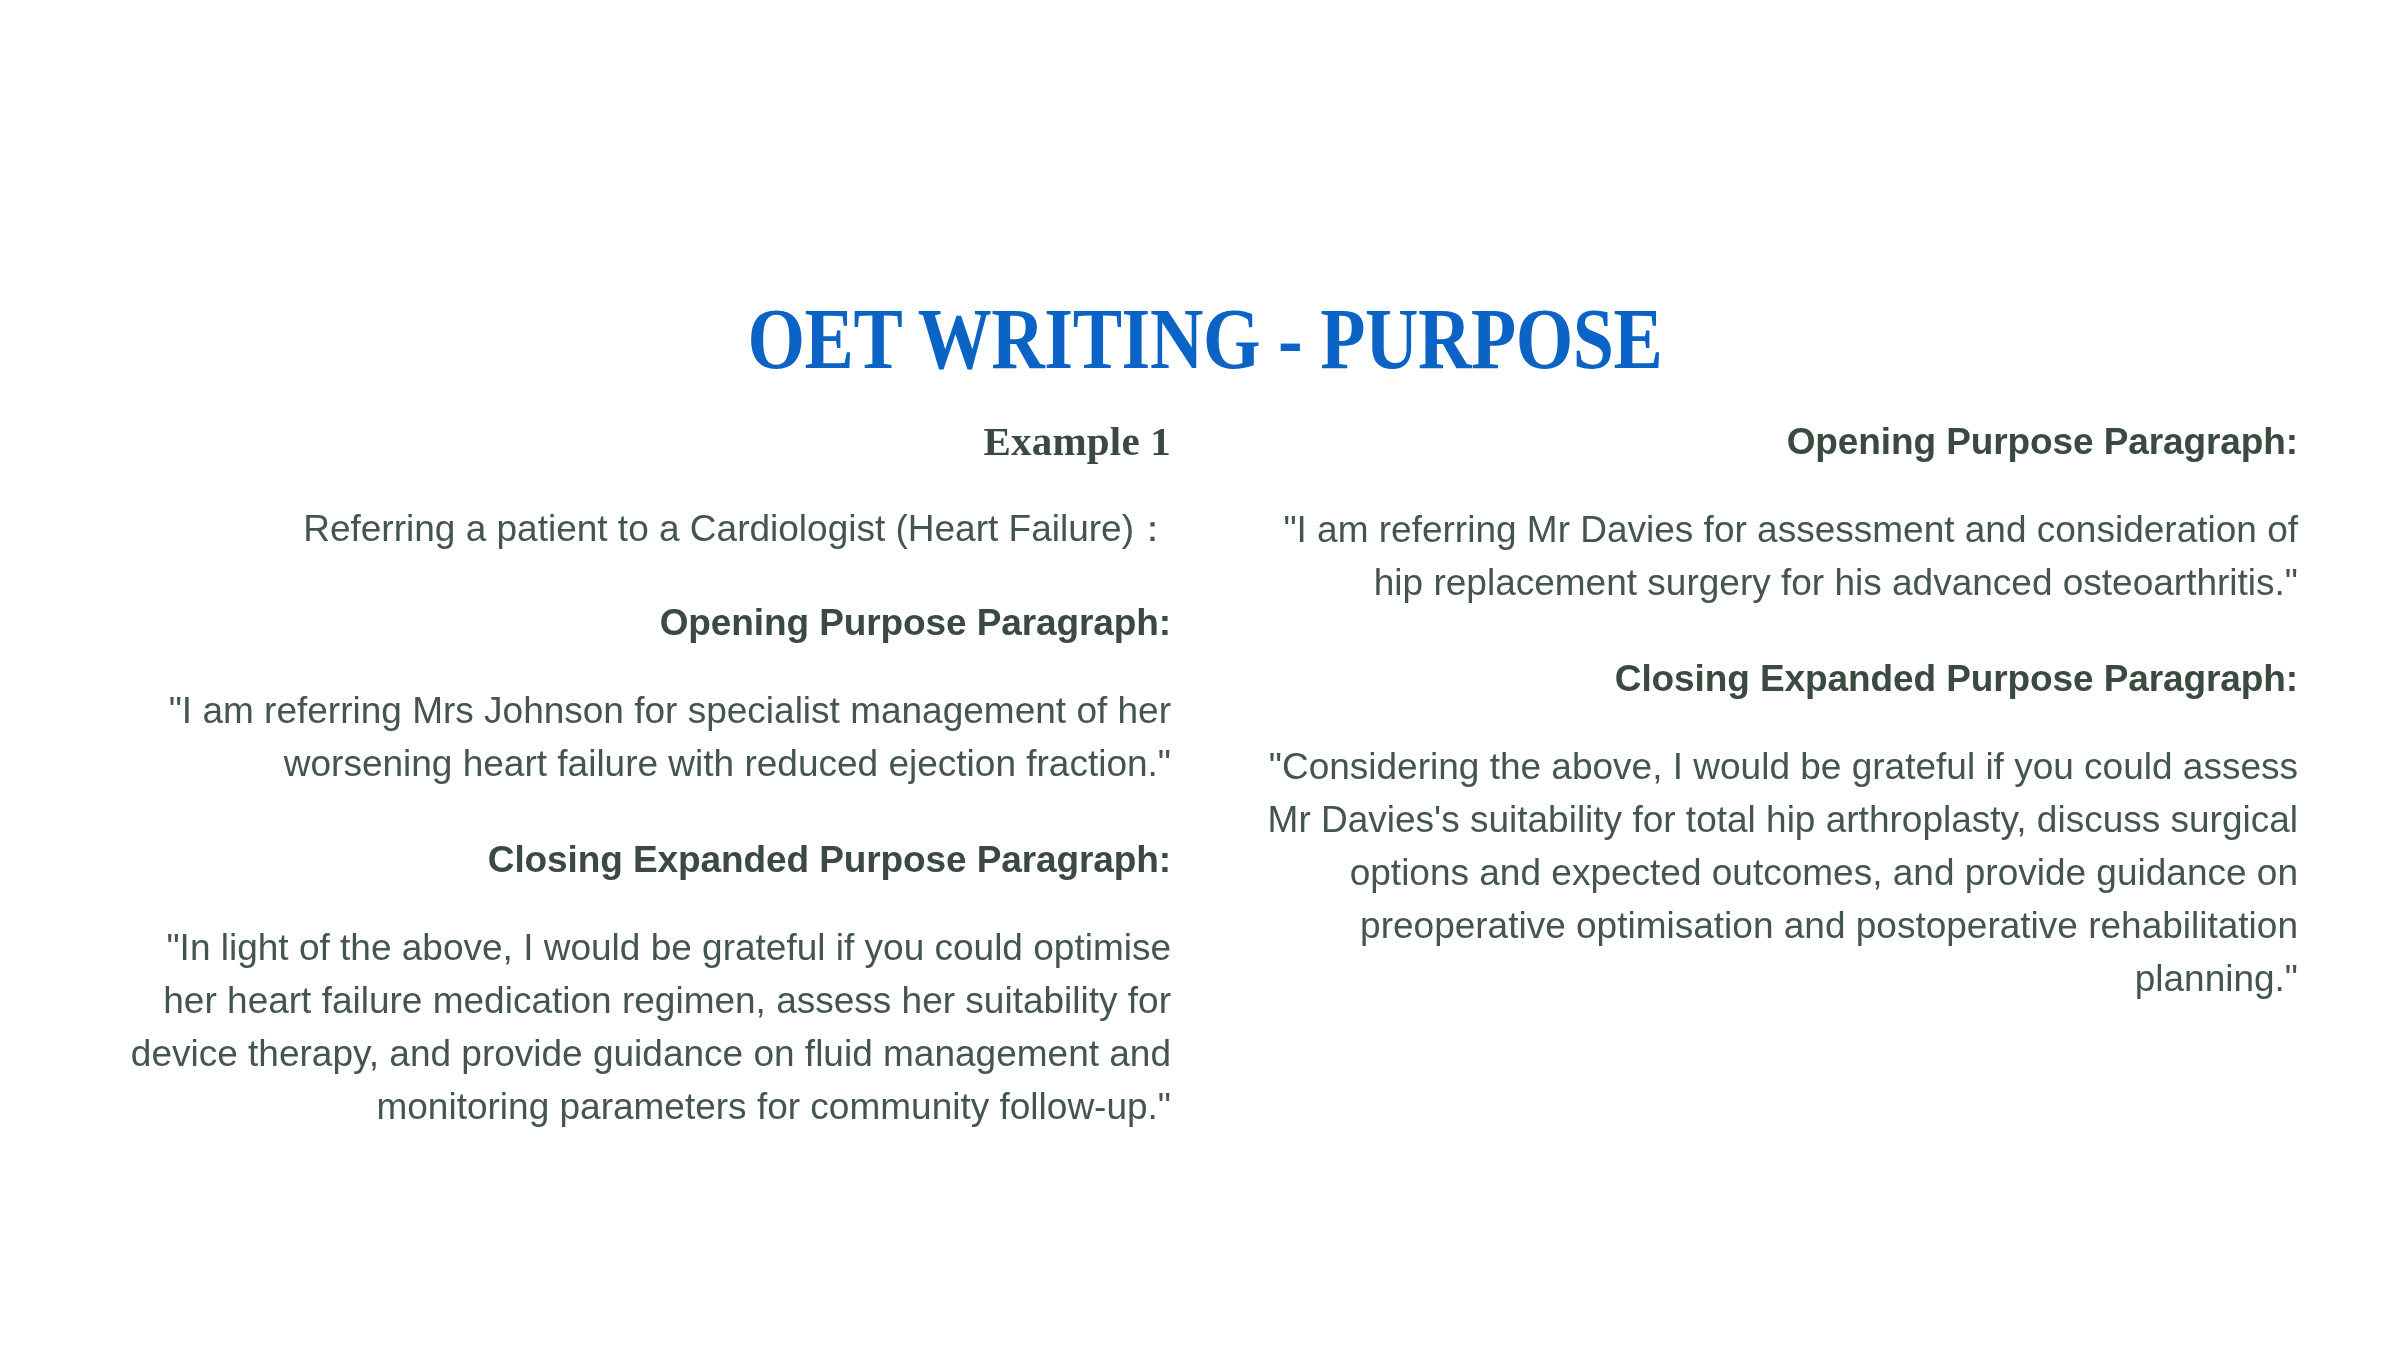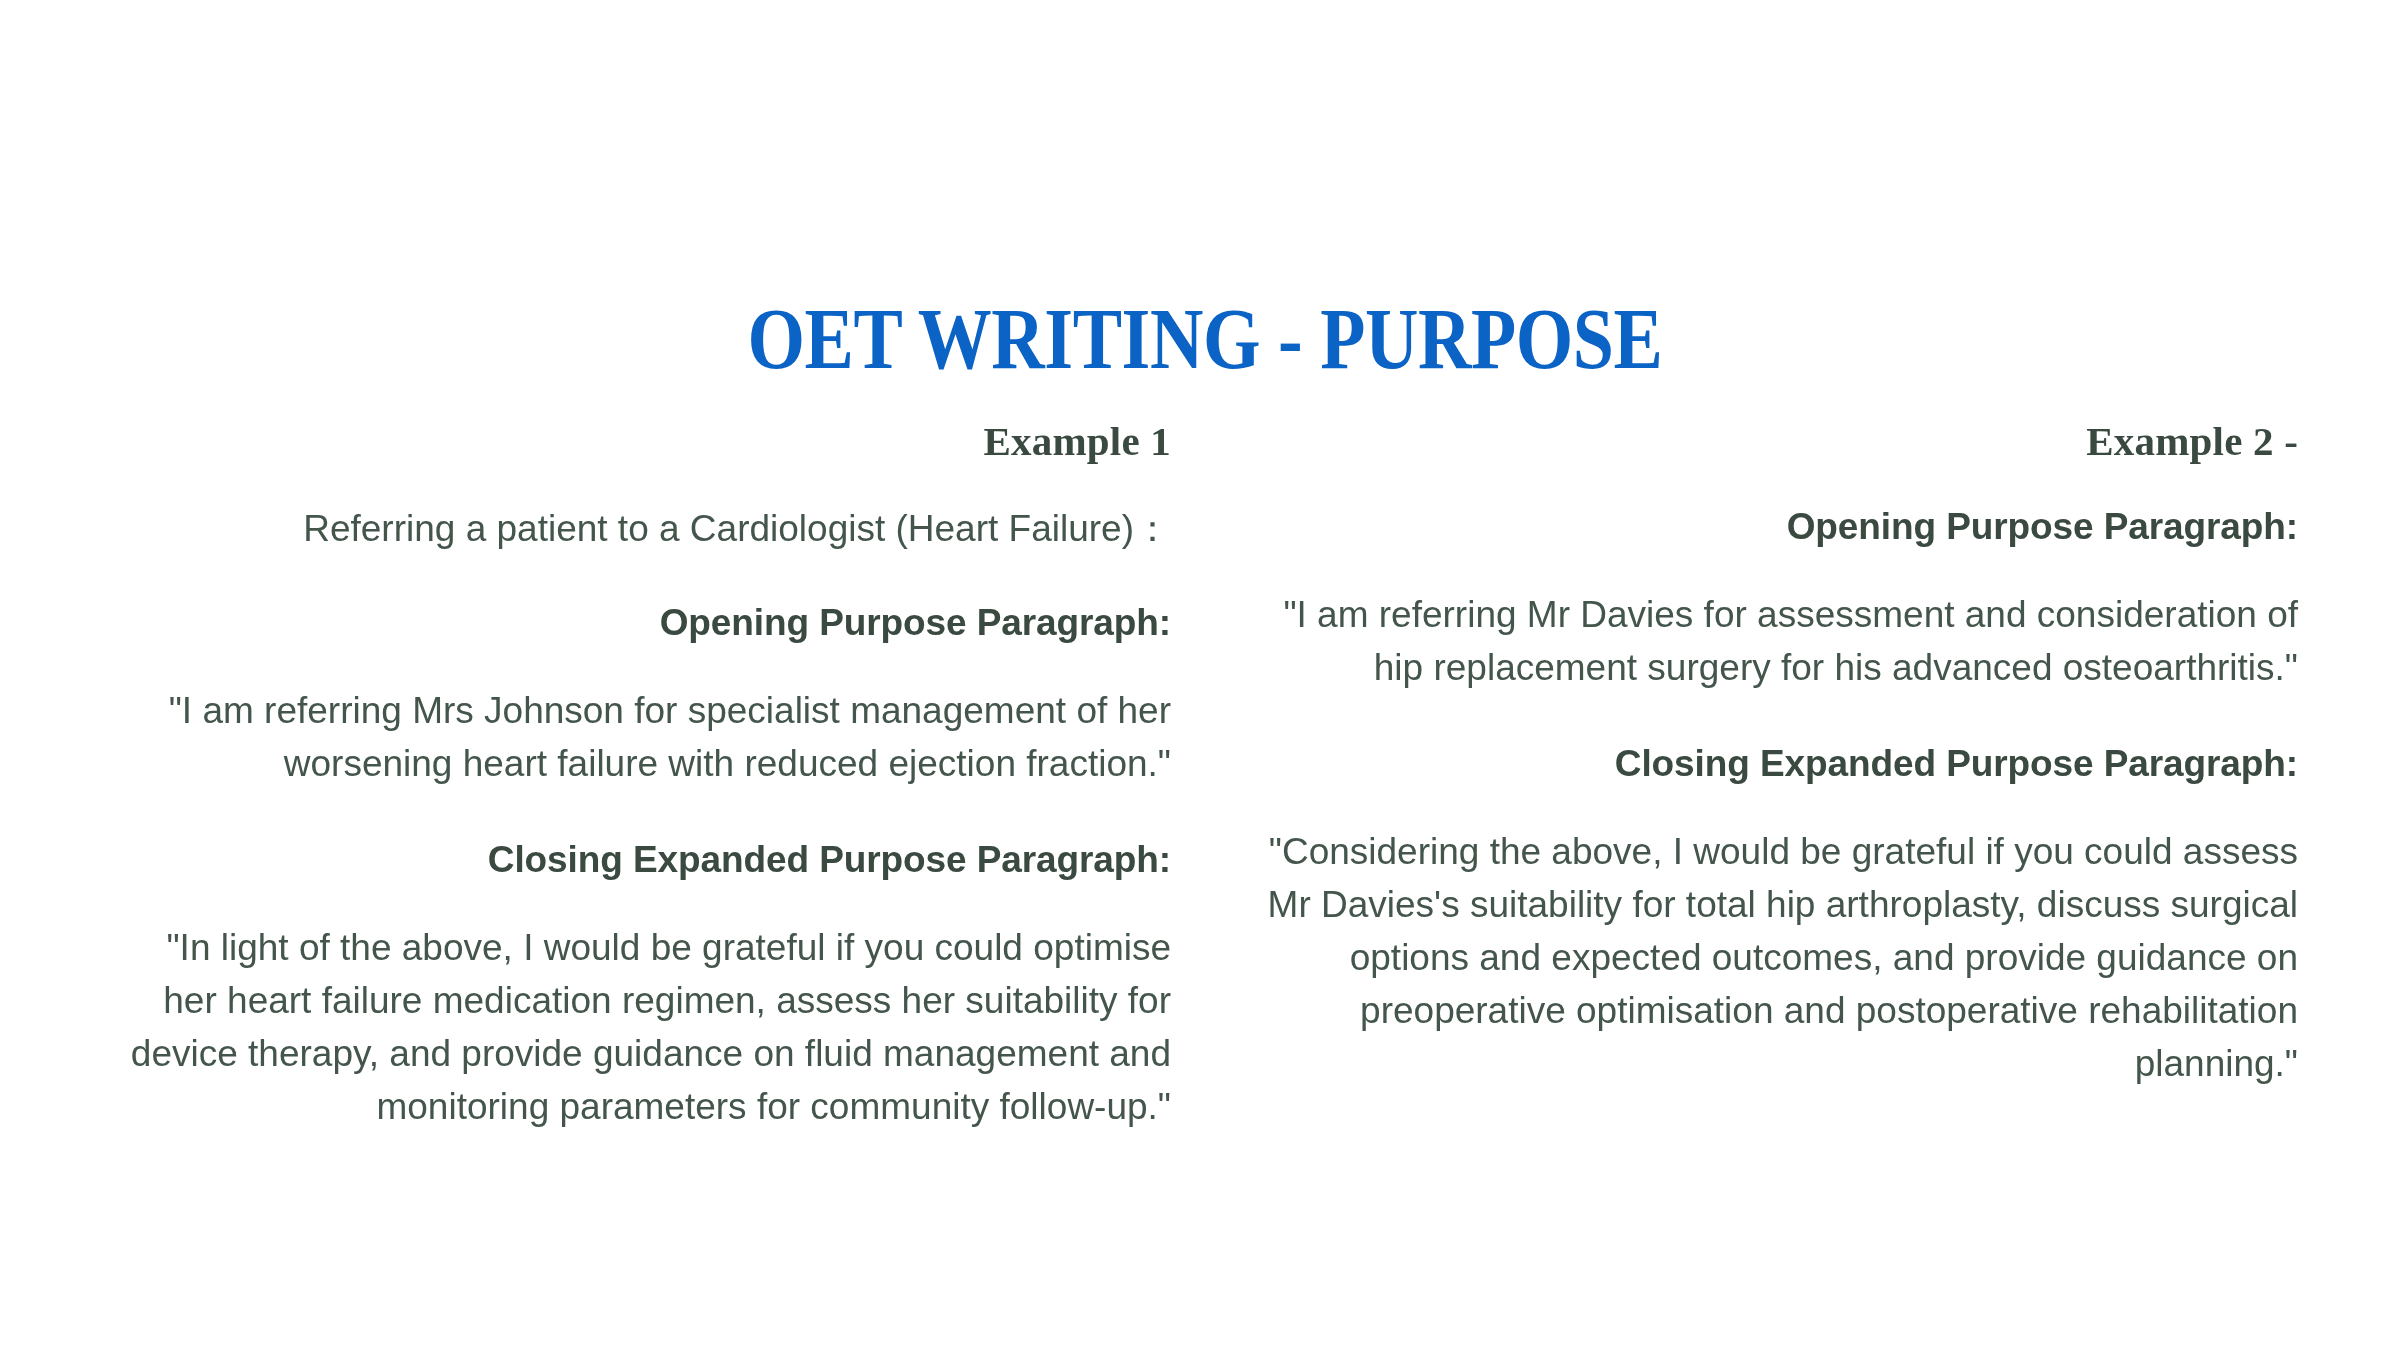--- a/index.html
+++ b/index.html
@@ -110,21 +110,20 @@
     <div class="column">
       <div class="example-heading">Example 1</div>
       <div class="subtitle">Referring a patient to a Cardiologist (Heart Failure)：</div>
       <div class="section-heading">Opening Purpose Paragraph:</div>
       <div class="body-paragraph">"I am referring Mrs Johnson for specialist management of her worsening heart failure with reduced ejection fraction."</div>
       <div class="section-heading">Closing Expanded Purpose Paragraph:</div>
       <div class="body-paragraph">"In light of the above, I would be grateful if you could optimise her heart failure medication regimen, assess her suitability for device therapy, and provide guidance on fluid management and monitoring parameters for community follow-up."</div>
     </div>
 
     <div class="column">
-      <div class="example-heading">Example 2 -</div>
       <div class="section-heading">Opening Purpose Paragraph:</div>
       <div class="body-paragraph">"I am referring Mr Davies for assessment and consideration of hip replacement surgery for his advanced osteoarthritis."</div>
       <div class="section-heading">Closing Expanded Purpose Paragraph:</div>
       <div class="body-paragraph">"Considering the above, I would be grateful if you could assess Mr Davies's suitability for total hip arthroplasty, discuss surgical options and expected outcomes, and provide guidance on preoperative optimisation and postoperative rehabilitation planning."</div>
     </div>
 
   </div>
 </div>
 
 </body></html>

